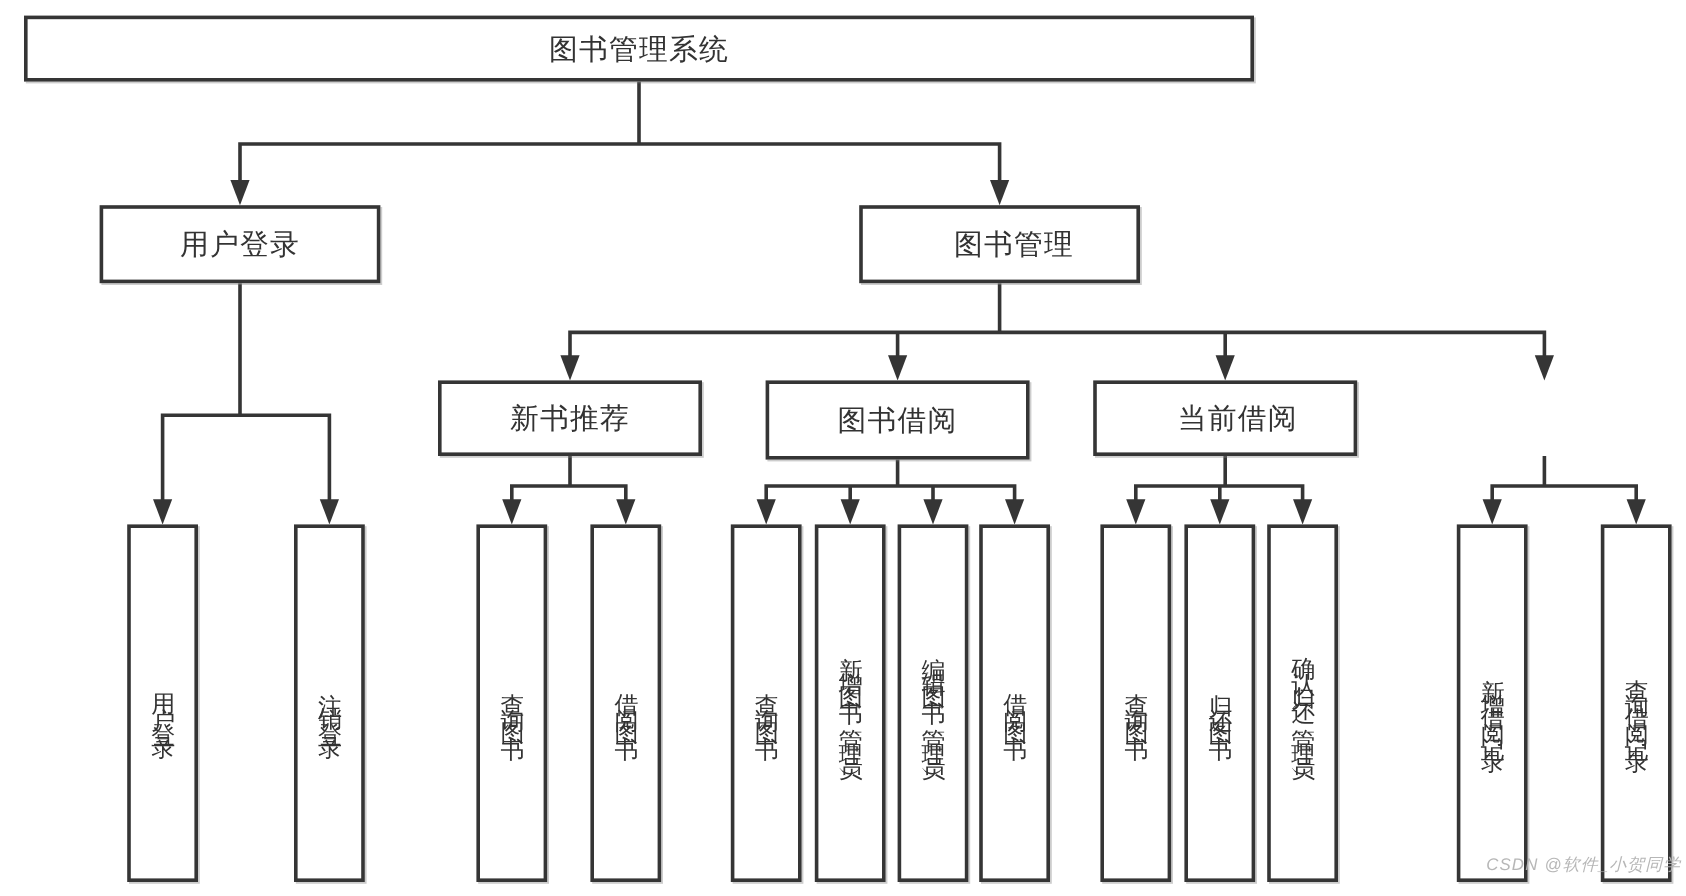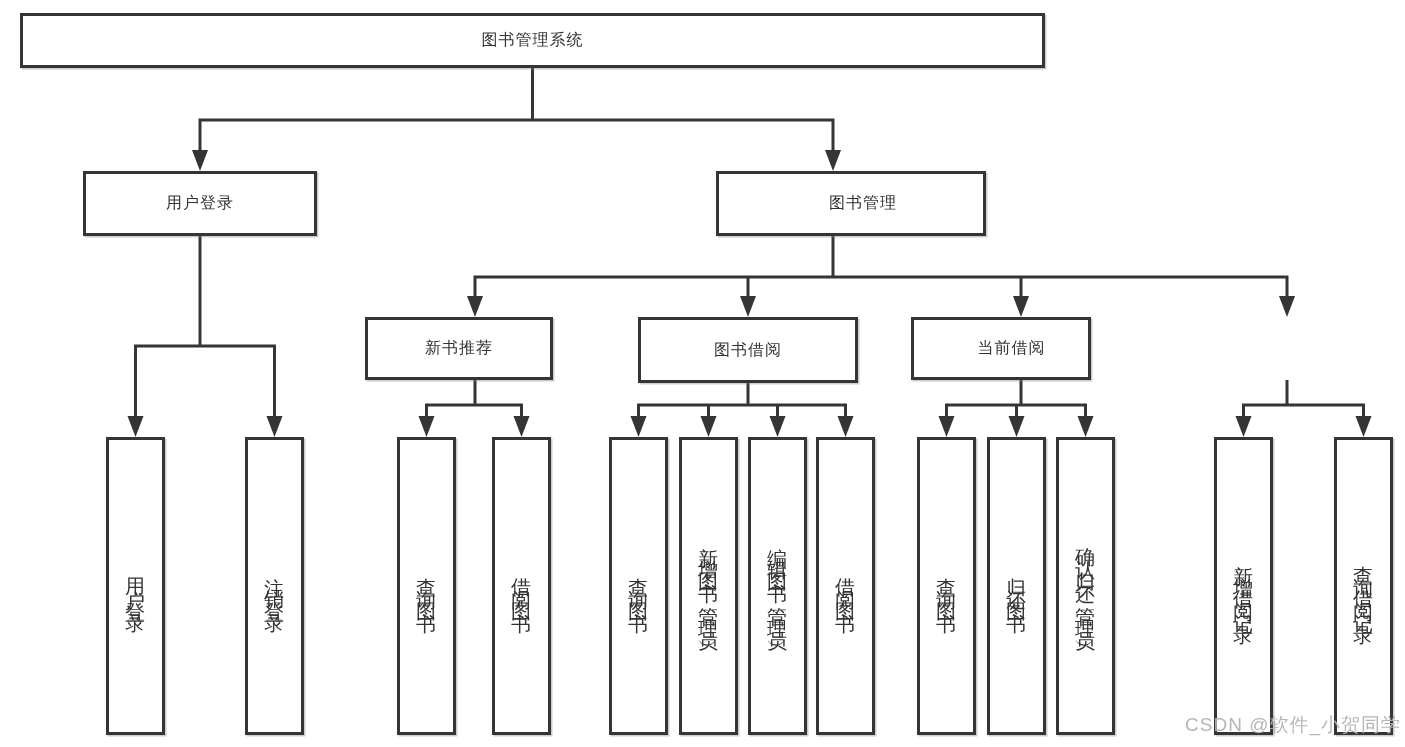--- a/index.html
+++ b/index.html
@@ -22,41 +22,42 @@
     background: #ffffff;
     border: 3px solid #353535;
     box-shadow: 1.5px 1.5px 0 rgba(130,130,130,0.4);
     display: flex;
     align-items: center;
     justify-content: center;
     color: #333333;
     z-index: 2;
   }
   .hlabel {
-    font-size: 16px;
+    font-size: 24px;
     letter-spacing: 1px;
     white-space: nowrap;
   }
   .vtext {
     writing-mode: vertical-rl;
     text-orientation: mixed;
     font-size: 20px;
     letter-spacing: 12px;
     line-height: 1.1;
     white-space: nowrap;
   }
   .watermark {
     position: absolute;
     right: 4px;
     top: 712px;
-    font-size: 19px;
+    font-size: 14px;
     letter-spacing: 1px;
     color: rgba(178,178,178,0.95);
     z-index: 5;
     white-space: nowrap;
+    font-style: italic;
   }
 </style>
 </head>
 <body>
 
 <div class="stage">
 
   <svg class="wires" width="1405" height="747" viewBox="0 0 1405 747">
     <defs>
       <path id="arw" d="M -8 -21 L 8 -21 L 0 0 Z"></path>
@@ -93,31 +94,31 @@
     </g>
   </svg>
 
   <div class="node" style="left:20px; top:13px; width:1025px; height:55px;">
     <span class="hlabel">图书管理系统</span>
   </div>
 
   <div class="node" style="left:83px; top:171px; width:234px; height:65px;">
     <span class="hlabel">用户登录</span>
   </div>
-  <div class="node" style="left:716px; top:171px; width:270px; height:65px;padding-left:24px;">
+  <div class="node" style="left:716px; top:171px; width:234px; height:65px;padding-left:24px;">
     <span class="hlabel">图书管理</span>
   </div>
 
-  <div class="node" style="left:365px; top:317px; width:188px; height:63px;">
+  <div class="node" style="left:365px; top:317px; width:220px; height:63px;">
     <span class="hlabel">新书推荐</span>
   </div>
   <div class="node" style="left:638px; top:317px; width:220px; height:66px;">
     <span class="hlabel">图书借阅</span>
   </div>
-  <div class="node" style="left:911px; top:317px; width:180px; height:63px;padding-left:21px;">
+  <div class="node" style="left:911px; top:317px; width:220px; height:63px;padding-left:21px;">
     <span class="hlabel">当前借阅</span>
   </div>
 
   <div class="node" style="left:106px; top:437px; width:59px; height:298px;">
     <span class="vtext">用户登录</span>
   </div>
   <div class="node" style="left:245px; top:437px; width:59px; height:298px;">
     <span class="vtext">注销登录</span>
   </div>
 

